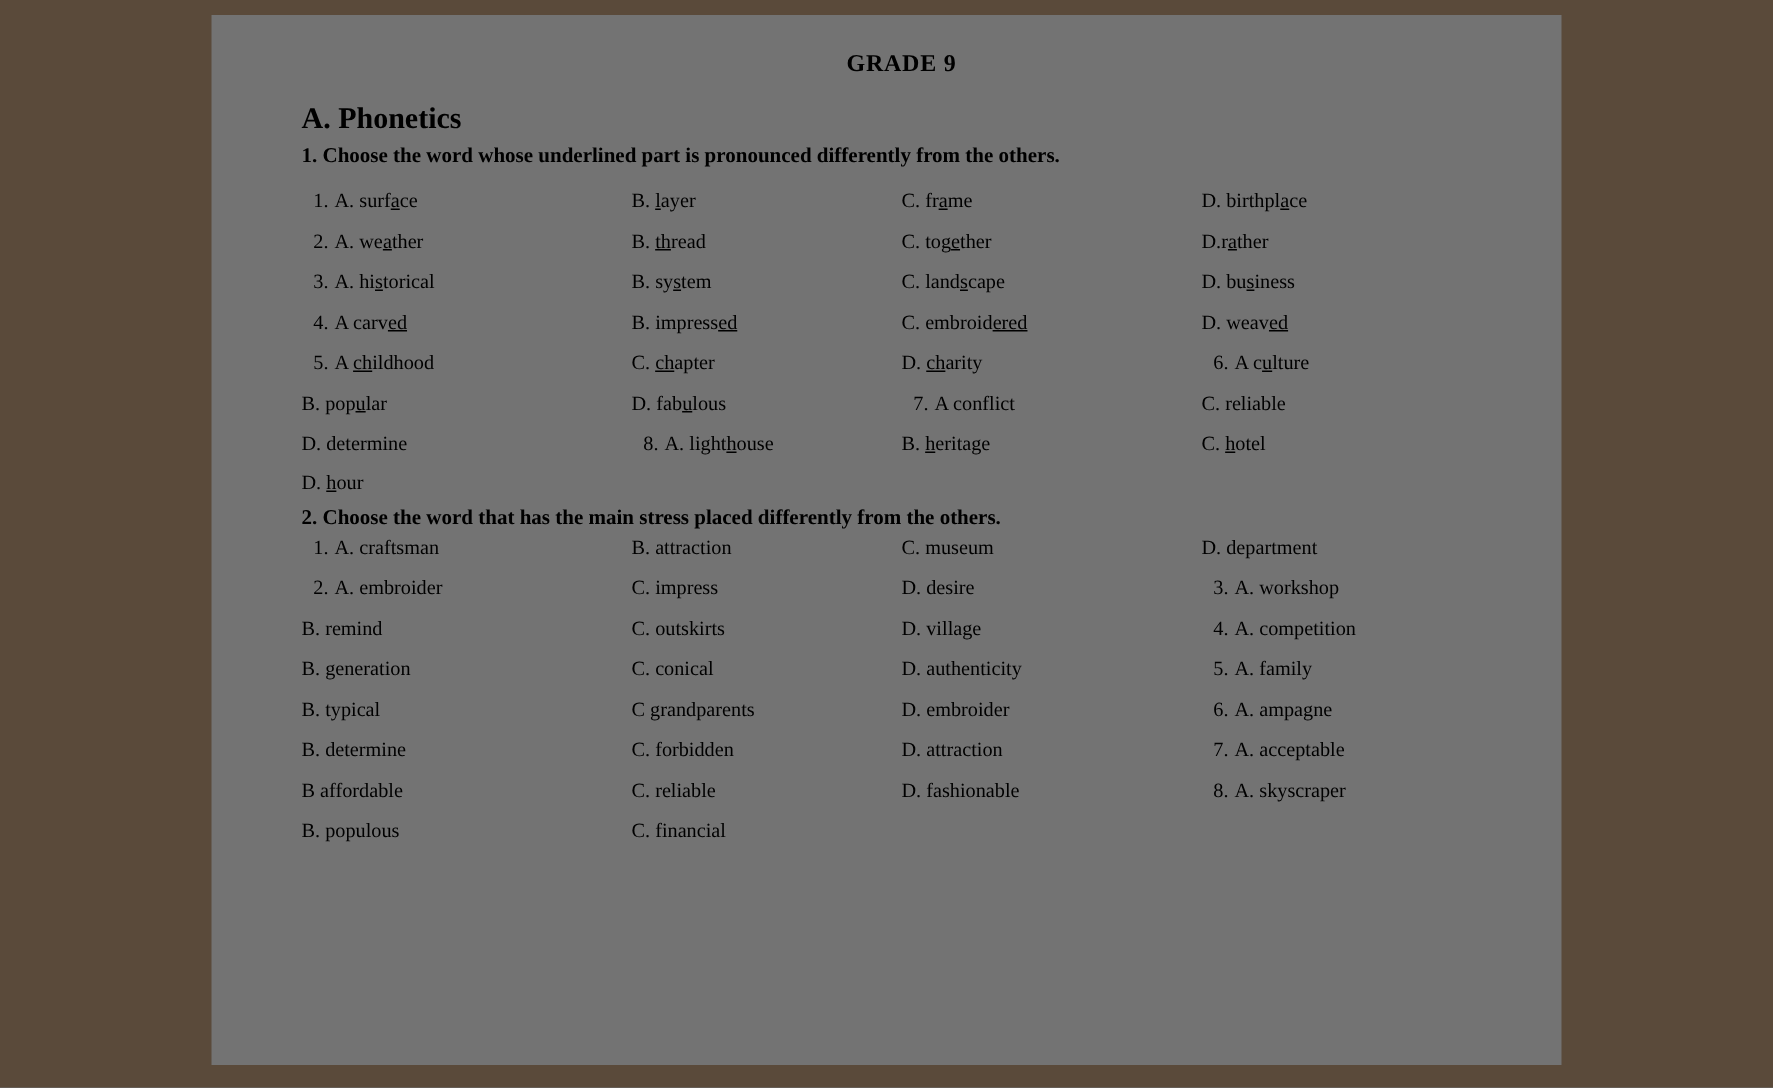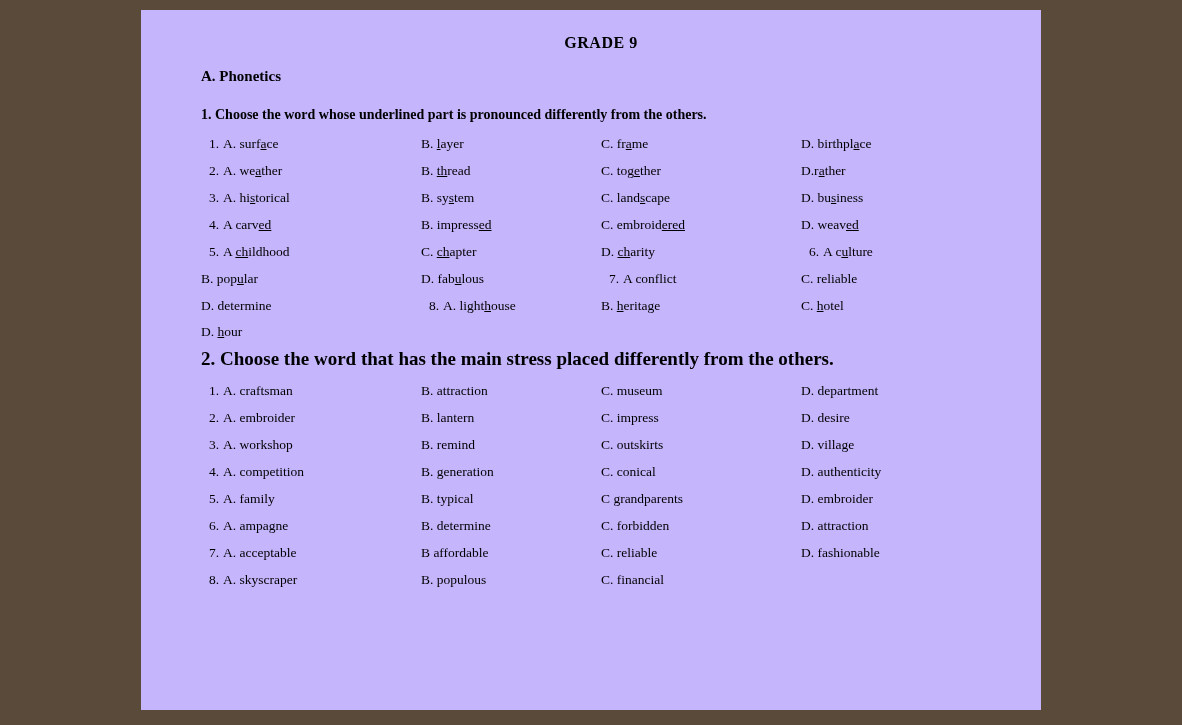--- a/index.html
+++ b/index.html
@@ -6,47 +6,46 @@
     body {
       background: #5a4a3a;
       display: flex;
       justify-content: center;
       align-items: flex-start;
       min-height: 725px;
       font-family: 'Times New Roman', Times, serif;
       padding: 10px;
     }
     .page {
-      background: #c4b5fd;
+      background: #737373;
       width: 900px;
       min-height: 700px;
       padding: 24px 40px 30px 60px;
       position: relative;
     }
     .grade-title {
       text-align: center;
       font-size: 16px;
       font-weight: bold;
       margin-bottom: 16px;
       letter-spacing: 0.5px;
     }
     .section-heading {
-      font-size: 15px;
-      font-weight: bold;
-      margin-bottom: 22px;
+      font-size: 20px;
+      font-weight: bold;
+      margin-bottom: 6px;
     }
     .question-heading {
       font-size: 14px;
       font-weight: bold;
       margin-bottom: 10px;
     }
     .question-heading2 {
-      font-size: 19px;
-      font-weight: bold;
-      margin-bottom: 10px;
+      font-size: 14px;
+      font-weight: bold;
       margin-top: 4px;
     }
     .items-grid {
       display: grid;
       grid-template-columns: 220px 180px 200px 180px;
       row-gap: 4px;
       column-gap: 0px;
       margin-bottom: 4px;
       font-size: 13.5px;
     }
@@ -185,23 +184,20 @@
         <span>C.  museum</span>
       </div>
       <div class="item">
         <span>D.  department</span>
       </div>
       <div class="item">
         <span class="item-num">2.</span>
         <span>A.  embroider</span>
       </div>
       <div class="item">
-        <span>B.  lantern</span>
-      </div>
-      <div class="item">
         <span>C.  impress</span>
       </div>
       <div class="item">
         <span>D.  desire</span>
       </div>
       <div class="item">
         <span class="item-num">3.</span>
         <span>A.  workshop</span>
       </div>
       <div class="item">

